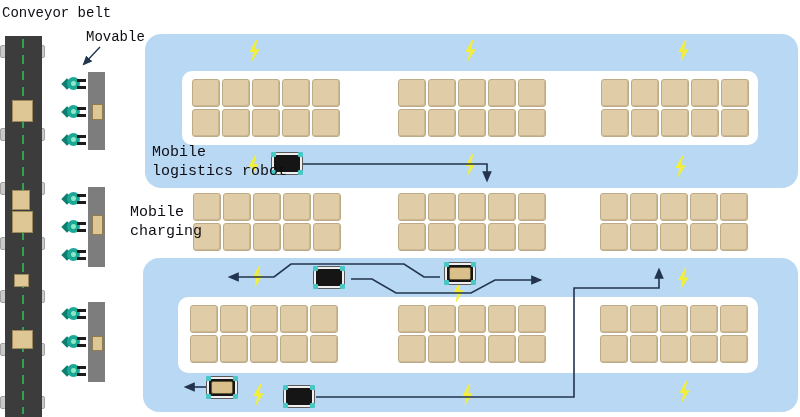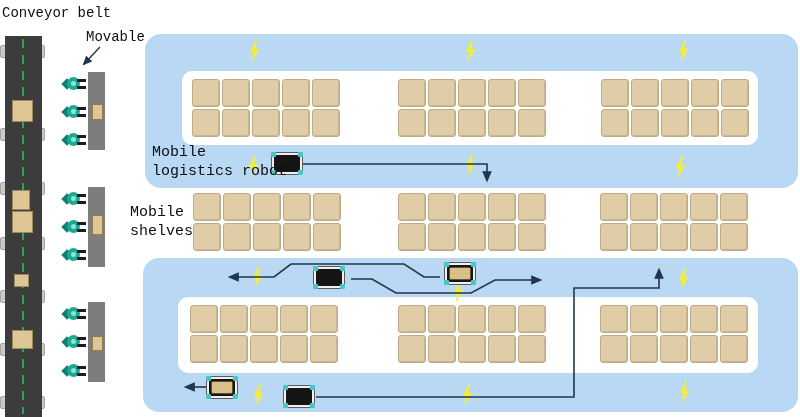--- a/index.html
+++ b/index.html
@@ -301,16 +301,16 @@
     </div>
 
   <div class="lbl sm" style="left:2px;top:4px;">Conveyor belt</div>
   <div class="lbl sm" style="left:86px;top:28px;">Movable</div>
   <div class="lbl med" style="left:152px;top:143px;">
     <div>Mobile</div>
     <div>logistics robot</div>
   </div>
   <div class="lbl med" style="left:130px;top:203px;">
     <div>Mobile</div>
-    <div>shelves</div>
+    <div>charging</div>
   </div>
 
 </div>
 
 </body></html>

